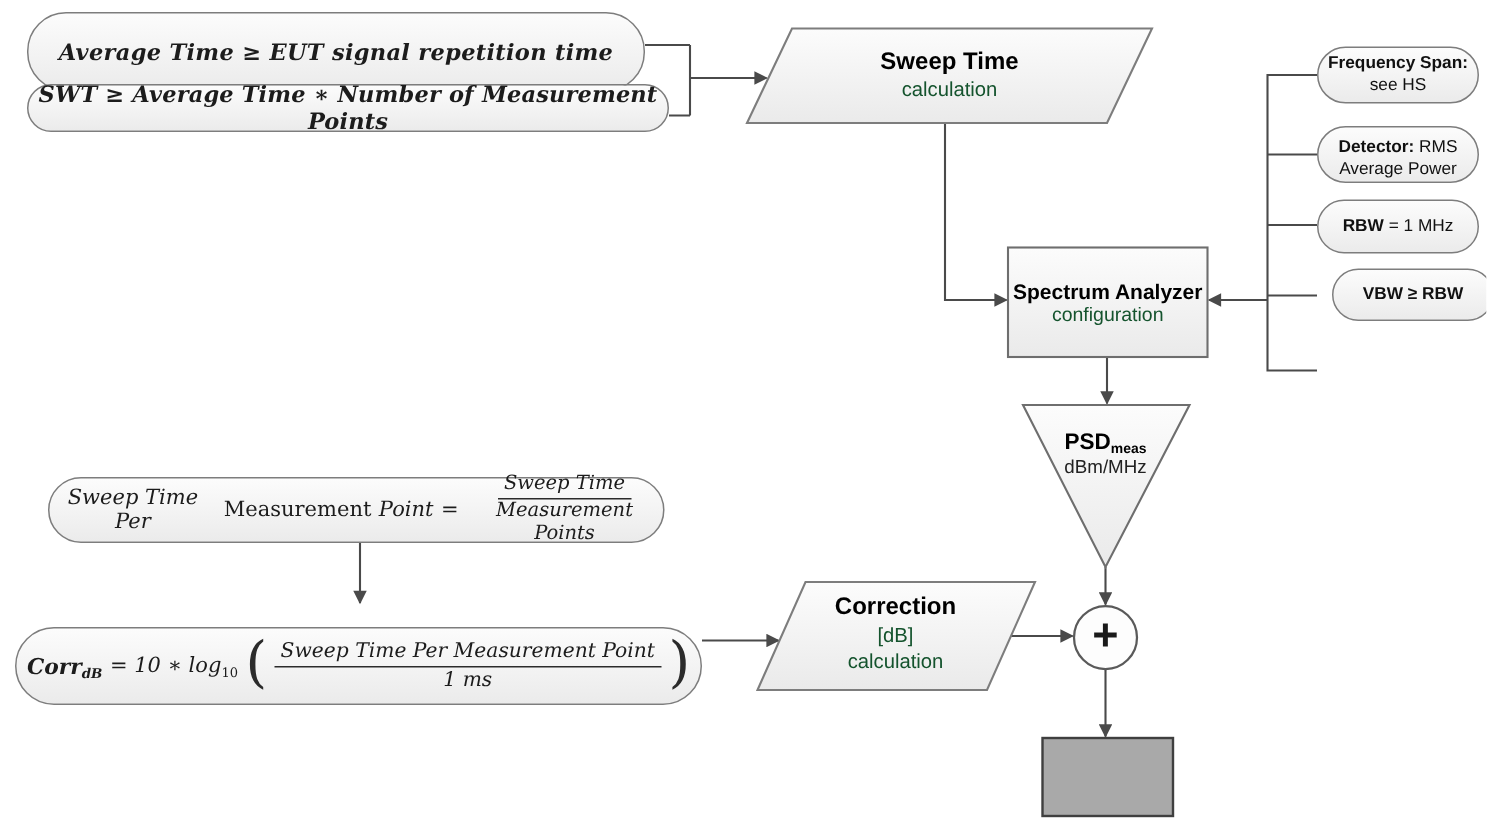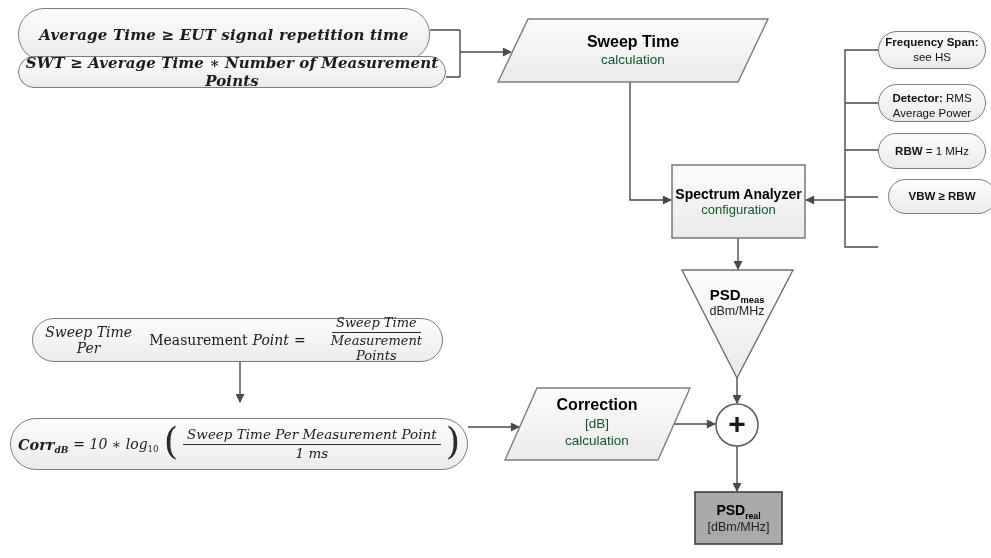--- a/index.html
+++ b/index.html
@@ -148,18 +148,14 @@
   <div class="overlay" style="left:517px; top:390px; width:160px; height:66px; flex-direction:column;">
     <span class="node-title">Correction</span>
     <span class="node-sub">[dB]</span>
     <span class="node-sub">calculation</span>
   </div>
 
   <div class="overlay" style="left:716px; top:404px; width:42px; height:40px;">
     <span class="plus-sign">+</span>
   </div>
 
-  <div class="overlay" style="left:695px; top:495px; width:87px; height:46px; flex-direction:column;">
-    <span class="psd-label" style="font-size:14px;"><span>PSD</span><span class="sb">real</span></span>
-    <span class="psd-unit">[dBm/MHz]</span>
-  </div>
 
 </div>
 
 </body></html>

